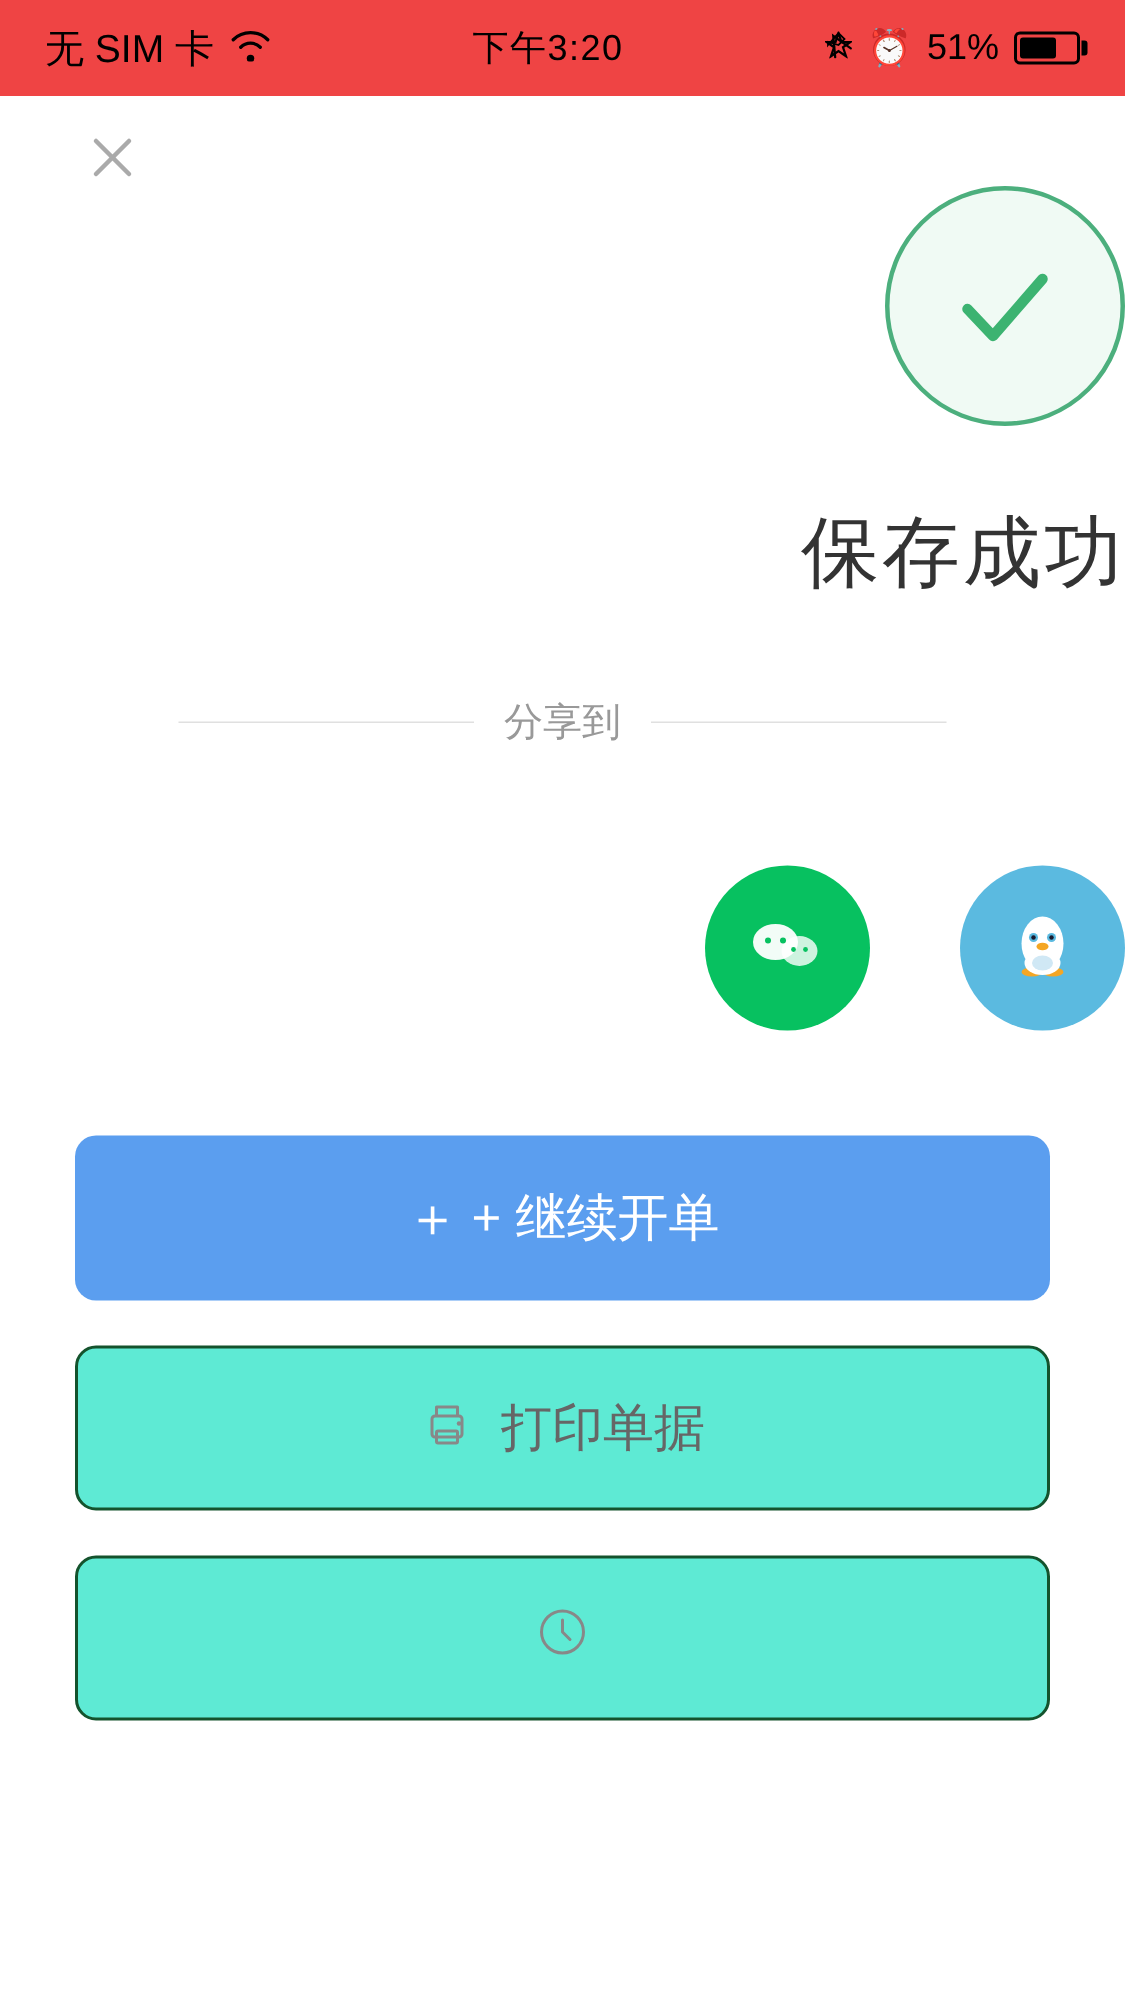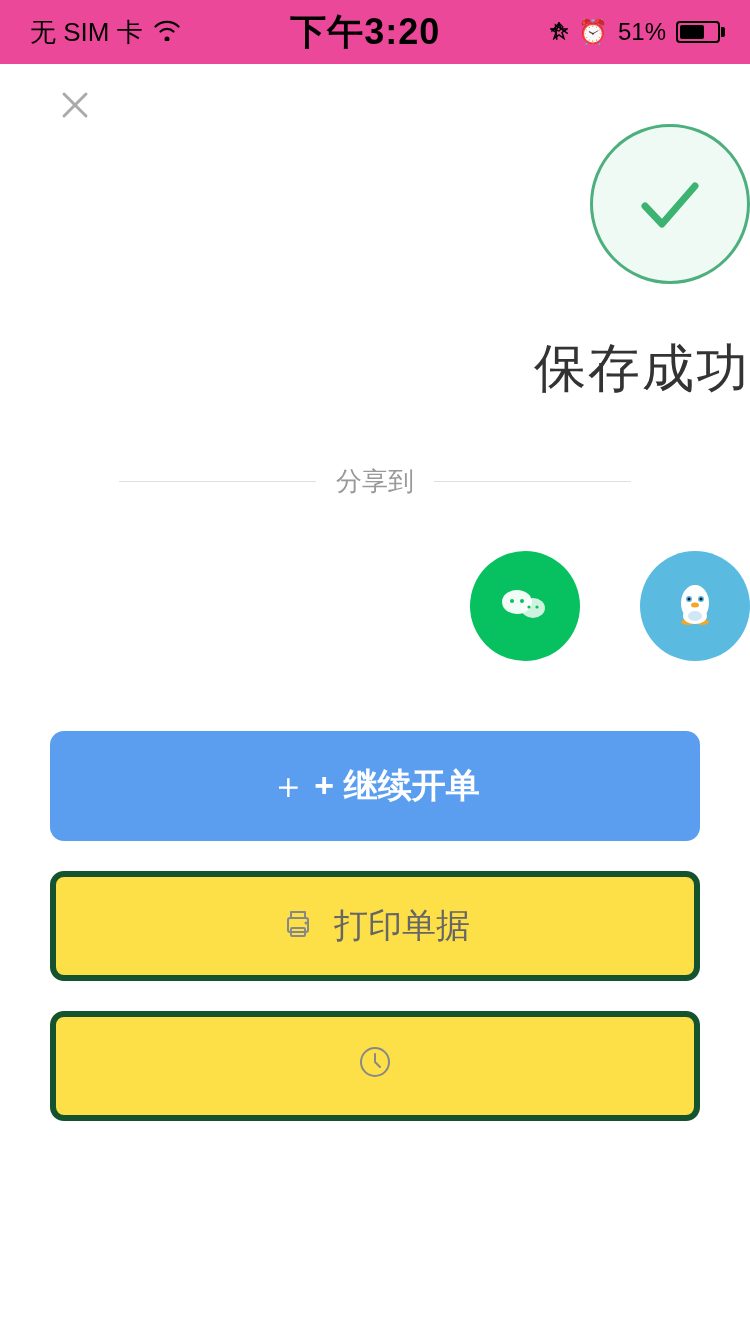--- a/index.html
+++ b/index.html
@@ -18,35 +18,35 @@
     }
 
     
     .status-bar {
       width: 100%;
       height: 64px;
       display: flex;
       align-items: center;
       justify-content: space-between;
       padding: 0 30px;
-      background: #ec4899;
+      background: #ef4444;
     }
 
     .status-left {
       display: flex;
       align-items: center;
       gap: 10px;
       font-size: 26px;
       color: #000;
       font-weight: 500;
     }
 
     .status-center {
-      font-size: 36px;
-      font-weight: 700;
+      font-size: 24px;
+      font-weight: 400;
       color: #000;
       letter-spacing: 1px;
     }
 
     .status-right {
       display: flex;
       align-items: center;
       gap: 10px;
       font-size: 24px;
       color: #000;
@@ -134,21 +134,21 @@
       margin-bottom: 60px;
       letter-spacing: 2px;
     }
 
     
     .share-divider {
       width: 100%;
       display: flex;
       align-items: center;
       padding: 0 119px;
-      margin-bottom: 52px;
+      margin-bottom: 78px;
     }
 
     .divider-line {
       flex: 1;
       height: 1px;
       background: #e0e0e0;
     }
 
     .divider-text {
       padding: 0 20px;
@@ -203,23 +203,23 @@
       border: none;
       outline: none;
     }
 
     .btn-primary {
       background: #5b9eef;
       color: #ffffff;
     }
 
     .btn-secondary {
-      background: #fde047;
+      background: #5eead4;
       color: #666;
-      border: 6px solid #14532d;
+      border: 2px solid #14532d;
     }
   </style>
 </head>
 <body>
 
 <div class="status-bar">
   <div class="status-left">
     <span>无 SIM 卡</span>
     <span>
       <svg width="28" height="22" viewBox="0 0 28 22" fill="none">
@@ -301,21 +301,21 @@
 
         <ellipse cx="31" cy="41" rx="12" ry="8" fill="white"></ellipse>
         <ellipse cx="31" cy="41" rx="7" ry="5" fill="#d0e8f5"></ellipse>
       </svg>
     </div>
   </div>
 
   <div class="action-buttons">
     <button class="btn btn-primary">
       <span style="font-size:36px;">＋</span>
-      <span style="margin-left: -10px; font-weight: bold;">+ 继续开单</span>
+      <span style="margin-left: -10px;">+ 继续开单</span>
     </button>
     <button class="btn btn-secondary">
       <span>
         <svg width="36" height="36" viewBox="0 0 36 36" fill="none">
           <rect x="8" y="14" width="20" height="14" rx="2" stroke="#888" stroke-width="2" fill="none"></rect>
           <rect x="11" y="24" width="14" height="8" rx="1" stroke="#888" stroke-width="2" fill="none"></rect>
           <path d="M11 14V8h14v6" stroke="#888" stroke-width="2" stroke-linejoin="round"></path>
           <circle cx="26" cy="19" r="1.5" fill="#888"></circle>
         </svg>
       </span>

